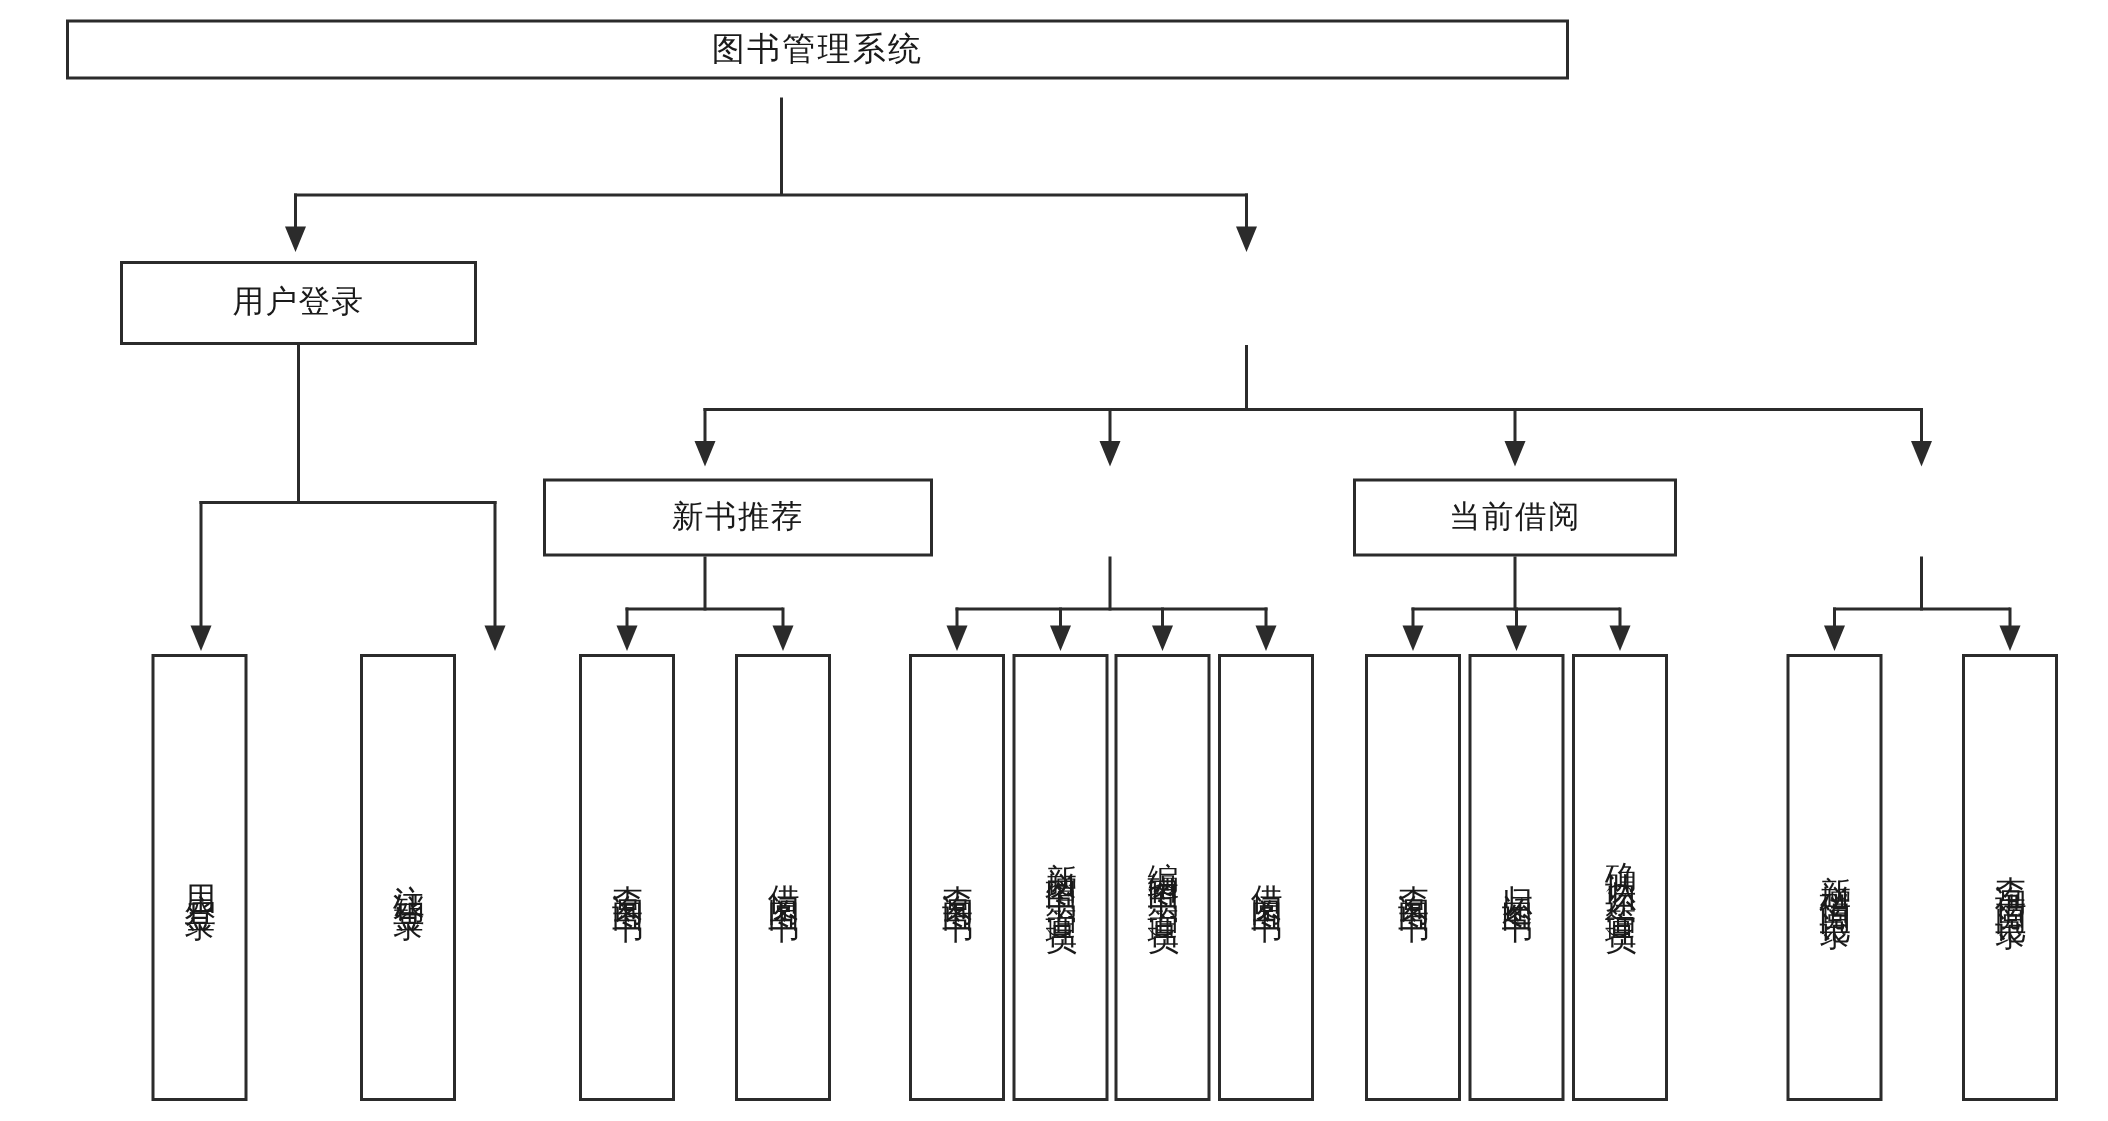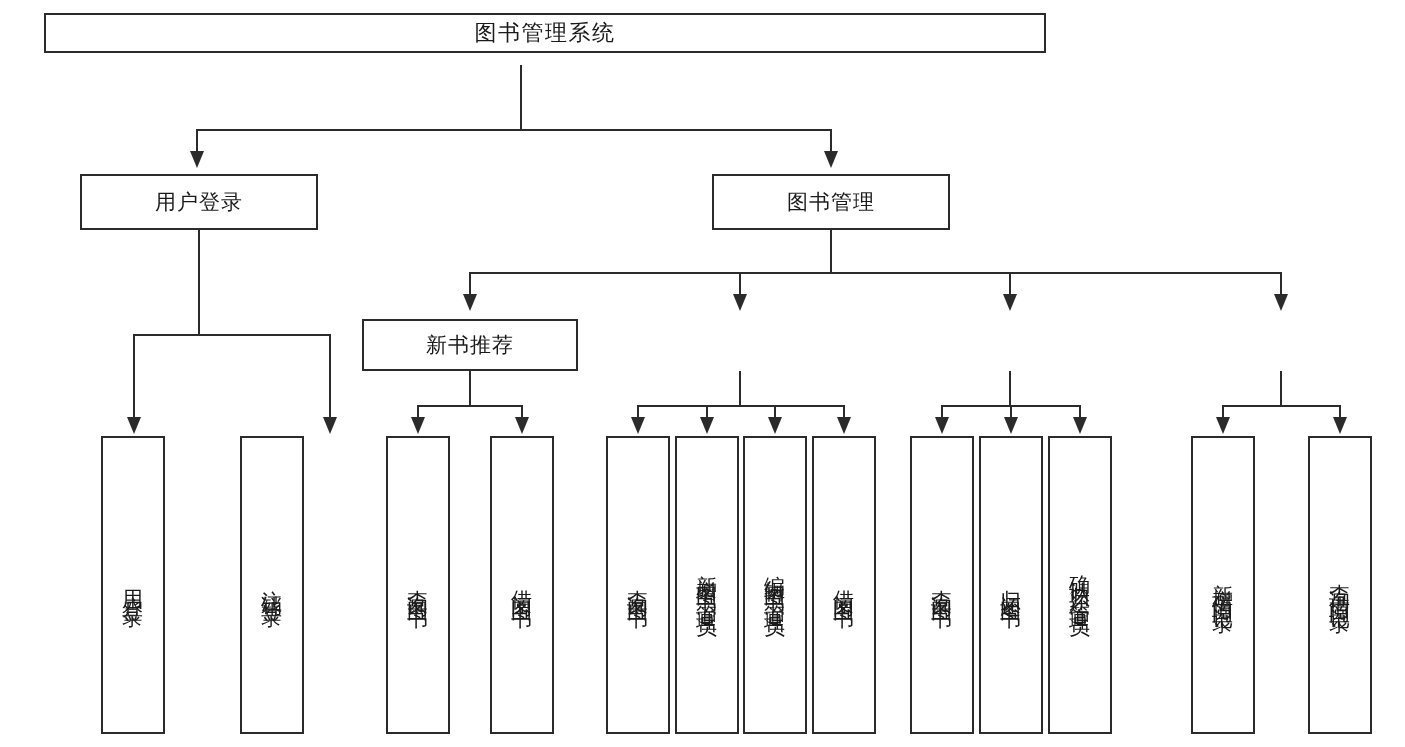--- a/index.html
+++ b/index.html
@@ -98,44 +98,44 @@
 
   <div class="edge vline" style="left:196px; top:129px; width:2px; height:24px;"></div>
   <div class="arrow" style="left:190px; top:151px;"></div>
   <div class="edge vline" style="left:830px; top:129px; width:2px; height:24px;"></div>
   <div class="arrow" style="left:824px; top:151px;"></div>
 
   <div class="node horiz" style="left:80px; top:174px; width:238px; height:56px;">
     <span class="label">用户登录</span>
   </div>
 
-  <div class="node horiz" style="left:712px; top:174px; width:238px; height:56px;">
-    <span class="label">图书管理</span>
-  </div>
 
   <div class="edge vline" style="left:198px; top:230px; width:2px; height:106px;"></div>
   <div class="edge hline" style="left:133px; top:334px; width:198px; height:2px;"></div>
   <div class="edge vline" style="left:133px; top:334px; width:2px; height:85px;"></div>
   <div class="arrow" style="left:127px; top:417px;"></div>
   <div class="edge vline" style="left:329px; top:334px; width:2px; height:85px;"></div>
   <div class="arrow" style="left:323px; top:417px;"></div>
 
   <div class="edge vline" style="left:830px; top:230px; width:2px; height:44px;"></div>
   <div class="edge hline" style="left:469px; top:272px; width:813px; height:2px;"></div>
   <div class="edge vline" style="left:469px; top:272px; width:2px; height:24px;"></div>
   <div class="arrow" style="left:463px; top:294px;"></div>
   <div class="edge vline" style="left:739px; top:272px; width:2px; height:24px;"></div>
   <div class="arrow" style="left:733px; top:294px;"></div>
   <div class="edge vline" style="left:1009px; top:272px; width:2px; height:24px;"></div>
   <div class="arrow" style="left:1003px; top:294px;"></div>
   <div class="edge vline" style="left:1280px; top:272px; width:2px; height:24px;"></div>
   <div class="arrow" style="left:1274px; top:294px;"></div>
 
-  <div class="node horiz" style="left:362px; top:319px; width:216px; height:52px;">
+  <div class="node horiz" style="left:362px; top:319px; width:260px; height:52px;">
     <span class="label">新书推荐</span>
+  </div>
+  <div class="node horiz" style="left:902px; top:319px; width:216px; height:52px;">
+    <span class="label">当前借阅</span>
   </div>
 
   <div class="edge vline" style="left:469px; top:371px; width:2px; height:36px;"></div>
   <div class="edge hline" style="left:417px; top:405px; width:105px; height:2px;"></div>
   <div class="edge vline" style="left:417px; top:405px; width:2px; height:14px;"></div>
   <div class="arrow" style="left:411px; top:417px;"></div>
   <div class="edge vline" style="left:521px; top:405px; width:2px; height:14px;"></div>
   <div class="arrow" style="left:515px; top:417px;"></div>
 
   <div class="edge vline" style="left:739px; top:371px; width:2px; height:36px;"></div>

